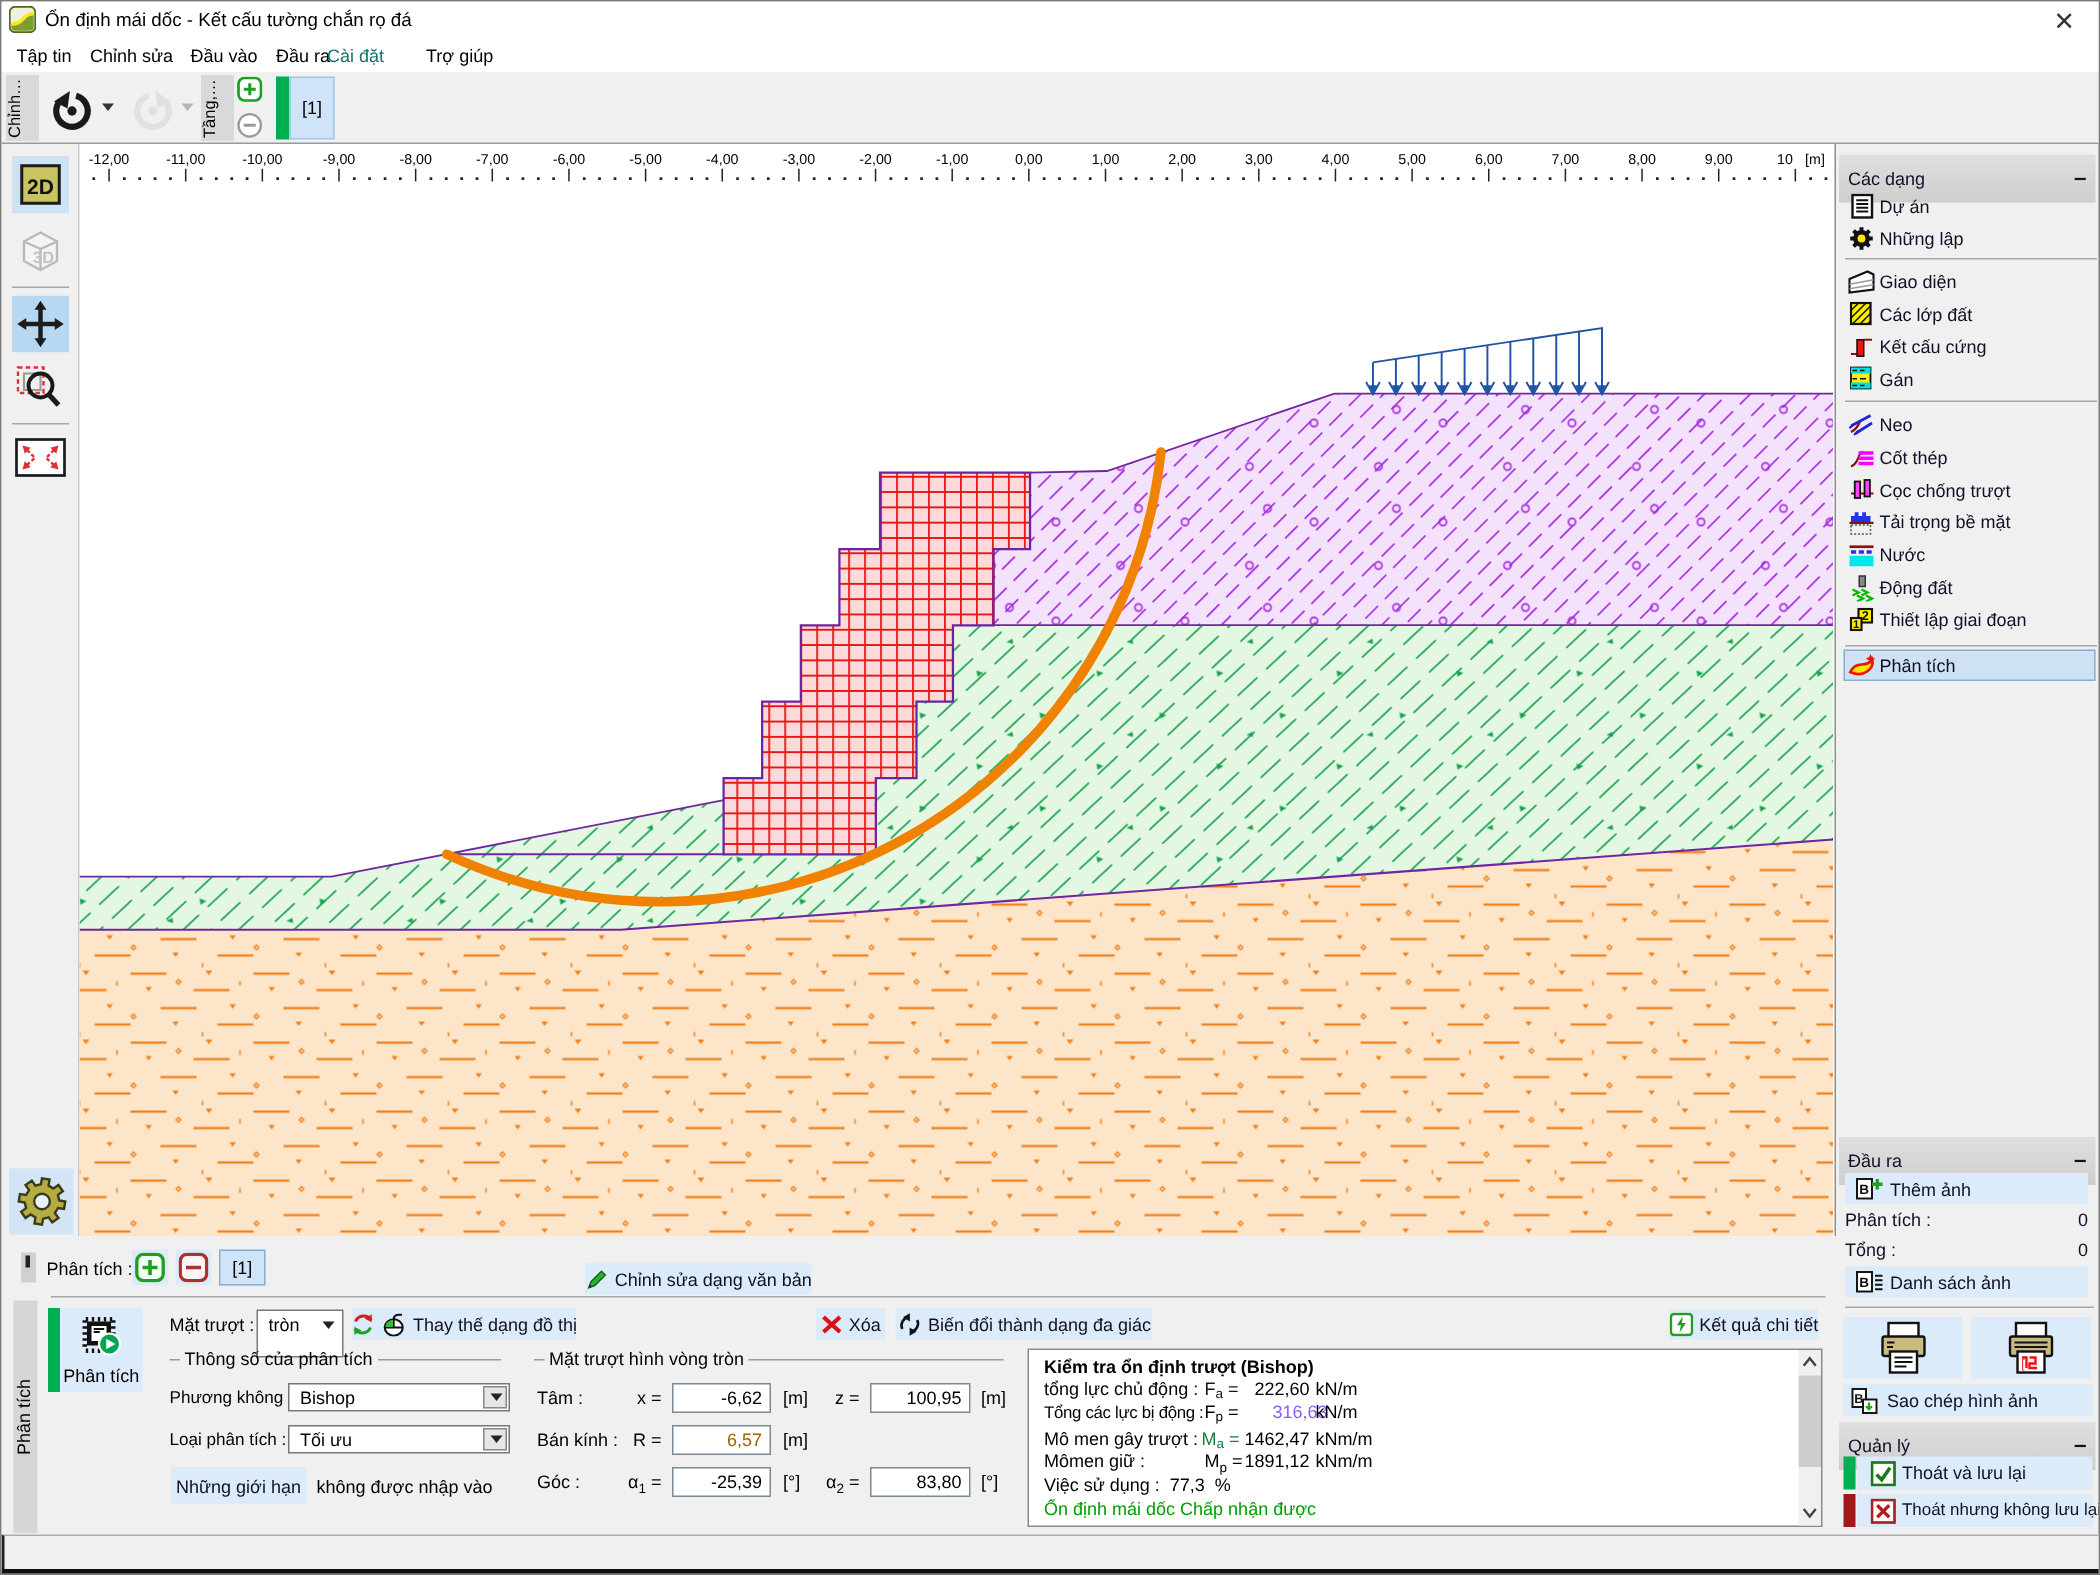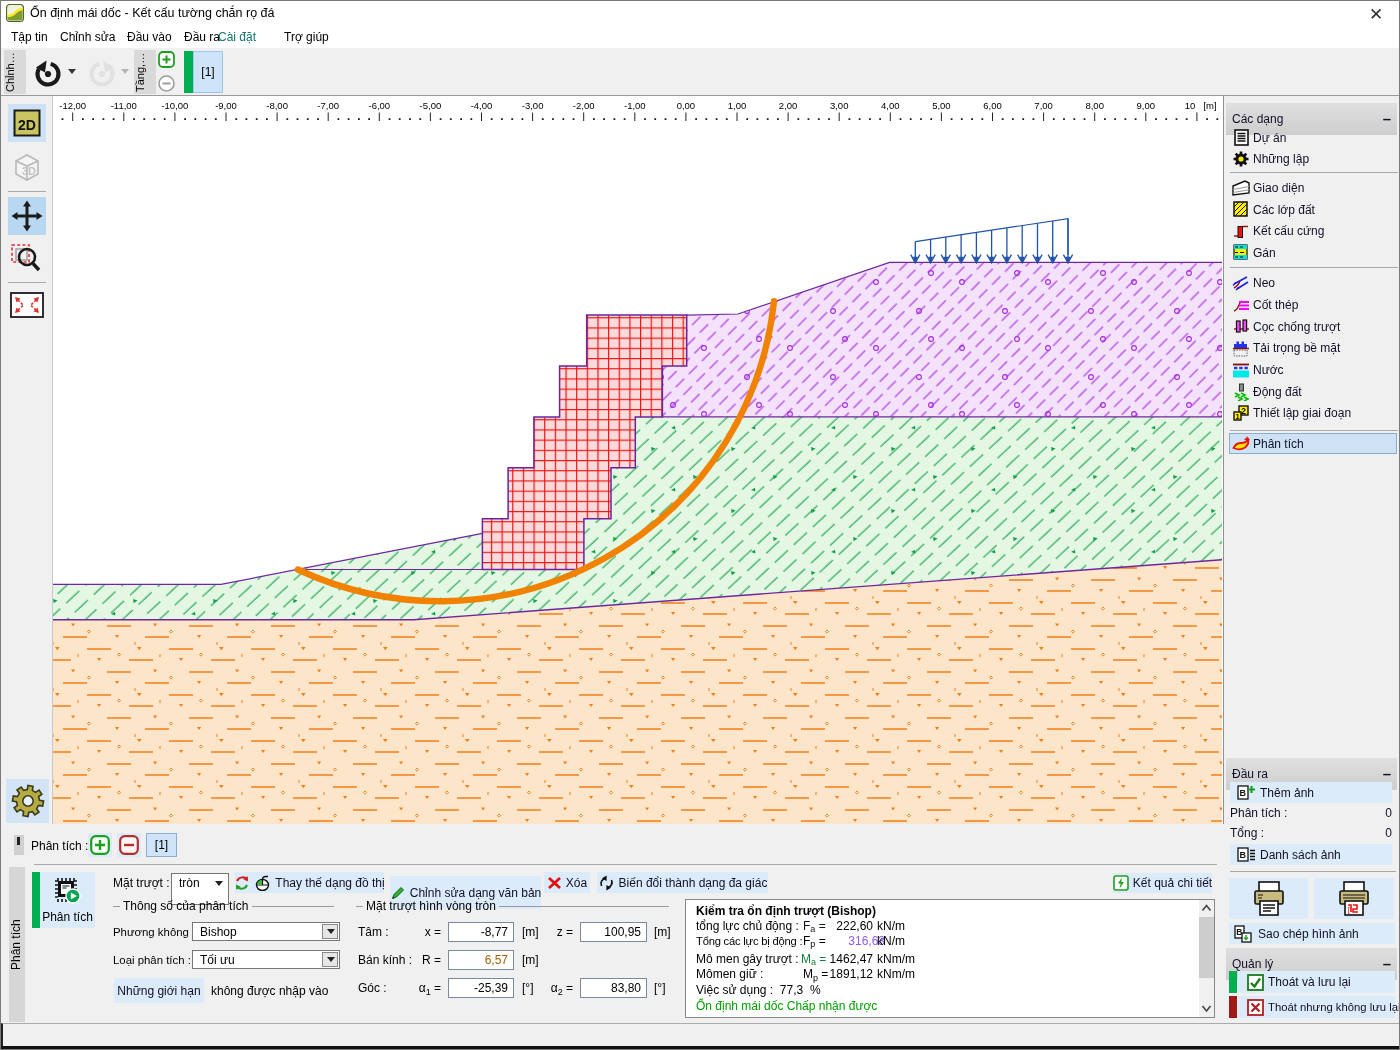--- a/index.html
+++ b/index.html
@@ -573,21 +573,21 @@
       <path d="M2.2 14.8 L2.2 9.5 L7 12 Z" fill="#20a020"></path>
     </svg>
     <svg width="17" height="16" viewBox="0 0 17 16">
       <ellipse cx="8.5" cy="10" rx="6" ry="5.5" fill="#fff" stroke="#111" stroke-width="1.4"></ellipse>
       <path d="M8.5 4.5 V10 M2.5 10 H14.5" stroke="#111" stroke-width="1.2"></path>
       <path d="M8.5 4.5 Q8.5 1.5 12 1.5 L14 1.5" fill="none" stroke="#111" stroke-width="1.4"></path>
       <path d="M3 9.5 Q3 5.5 8 5 L8 9.5 Z" fill="#30c030"></path>
     </svg>
     <span>Thay thế dạng đồ thị</span>
   </div>
-<div class="btn" style="left:389px;top:875px;width:151px;height:33px">
+<div class="btn" style="left:389px;top:841px;width:151px;height:21px">
     <svg width="16" height="16" viewBox="0 0 16 16">
       <path d="M2.5 13.5 L4 9.5 L11 2.5 L13.5 5 L6.5 12 Z" fill="#30b030" stroke="#116611" stroke-width="1"></path>
       <path d="M2.5 13.5 L4.8 12.9 L3.2 11.4 Z" fill="#222"></path>
     </svg>
     <span>Chỉnh sửa dạng văn bản</span>
   </div>
 <div class="btn" style="left:543px;top:871px;width:46px;height:21px">
     <svg width="15" height="14" viewBox="0 0 15 14">
       <path d="M2 2 L13 12 M13 2 L2 12" stroke="#dd1111" stroke-width="2.8"></path>
     </svg>
@@ -622,21 +622,21 @@
 <span style="position:absolute;right:4px;top:6px;border:4px solid transparent;border-top:5px solid #222"></span></div>
 <div class="btn" style="left:113px;top:977px;width:90px;height:25px">
     <span>Những giới hạn</span>
   </div>
 <div class="abs" style="left:210px;top:983px;color:#000">không được nhập vào</div>
 <div class="sep" style="left:355px;top:905px;width:7px;background:#9a9a9a"></div>
 <div class="abs" style="left:365px;top:898px;color:#000">Mặt trượt hình vòng tròn</div>
 <div class="sep" style="left:498px;top:905px;width:170px;background:#9a9a9a"></div>
 <div class="abs" style="left:357px;top:924px;color:#000">Tâm :</div>
 <div class="abs" style="left:400px;top:924px;width:40px;text-align:right;color:#000">x =</div>
-<div class="inp" style="left:447px;top:921px;width:66px;height:20px;color:#000">-8,77</div>
+<div class="inp" style="left:447px;top:921px;width:66px;height:20px;color:#000">-6,62</div>
 <div class="abs" style="left:521px;top:924px;color:#000">[m]</div>
 <div class="abs" style="left:532px;top:924px;width:40px;text-align:right;color:#000">z =</div>
 <div class="inp" style="left:579px;top:921px;width:67px;height:20px;color:#000">100,95</div>
 <div class="abs" style="left:653px;top:924px;color:#000">[m]</div>
 <div class="abs" style="left:357px;top:952px;color:#000">Bán kính :</div>
 <div class="abs" style="left:400px;top:952px;width:40px;text-align:right;color:#000">R =</div>
 <div class="inp" style="left:447px;top:949px;width:66px;height:20px;color:#a16207">6,57</div>
 <div class="abs" style="left:521px;top:952px;color:#000">[m]</div>
 <div class="abs" style="left:357px;top:980px;color:#000">Góc :</div>
 <div class="abs" style="left:400px;top:980px;width:40px;text-align:right;color:#000">α<span class="sb">1</span> =</div>

